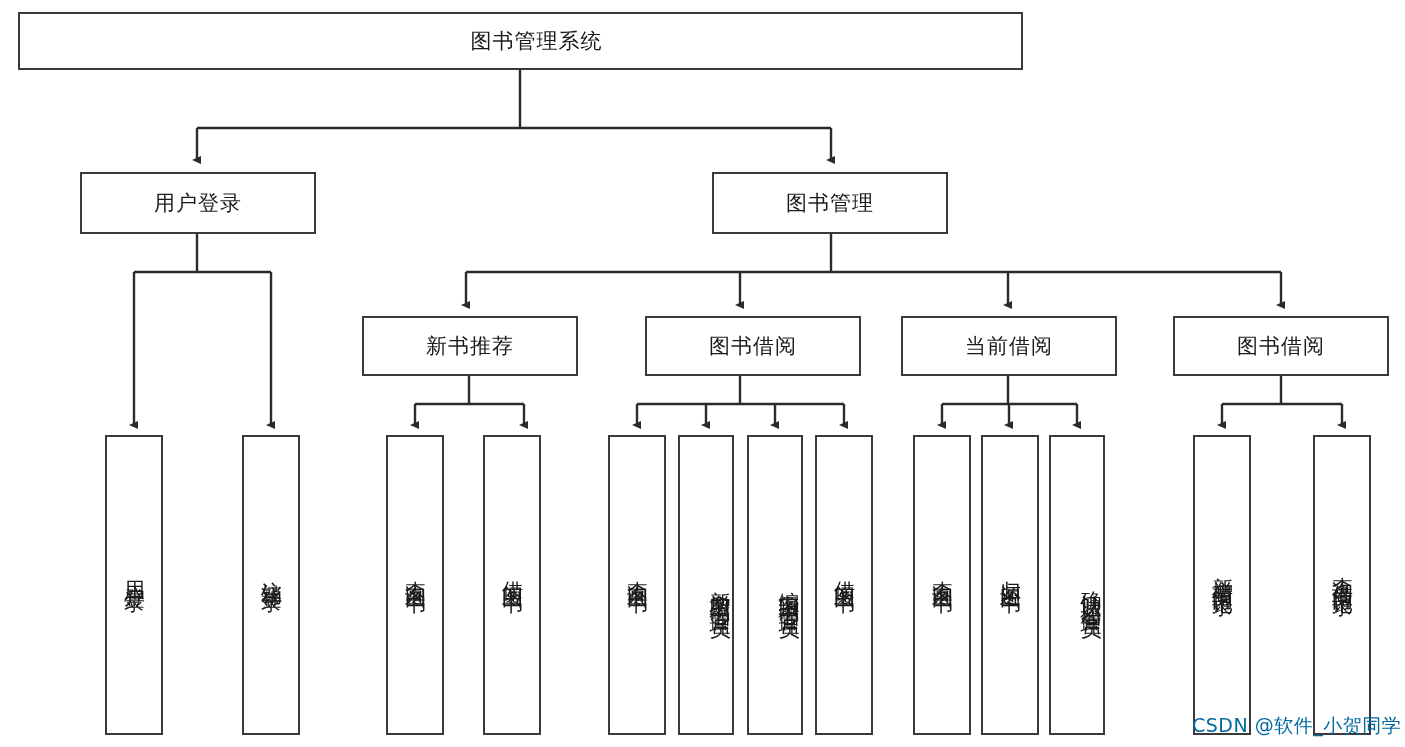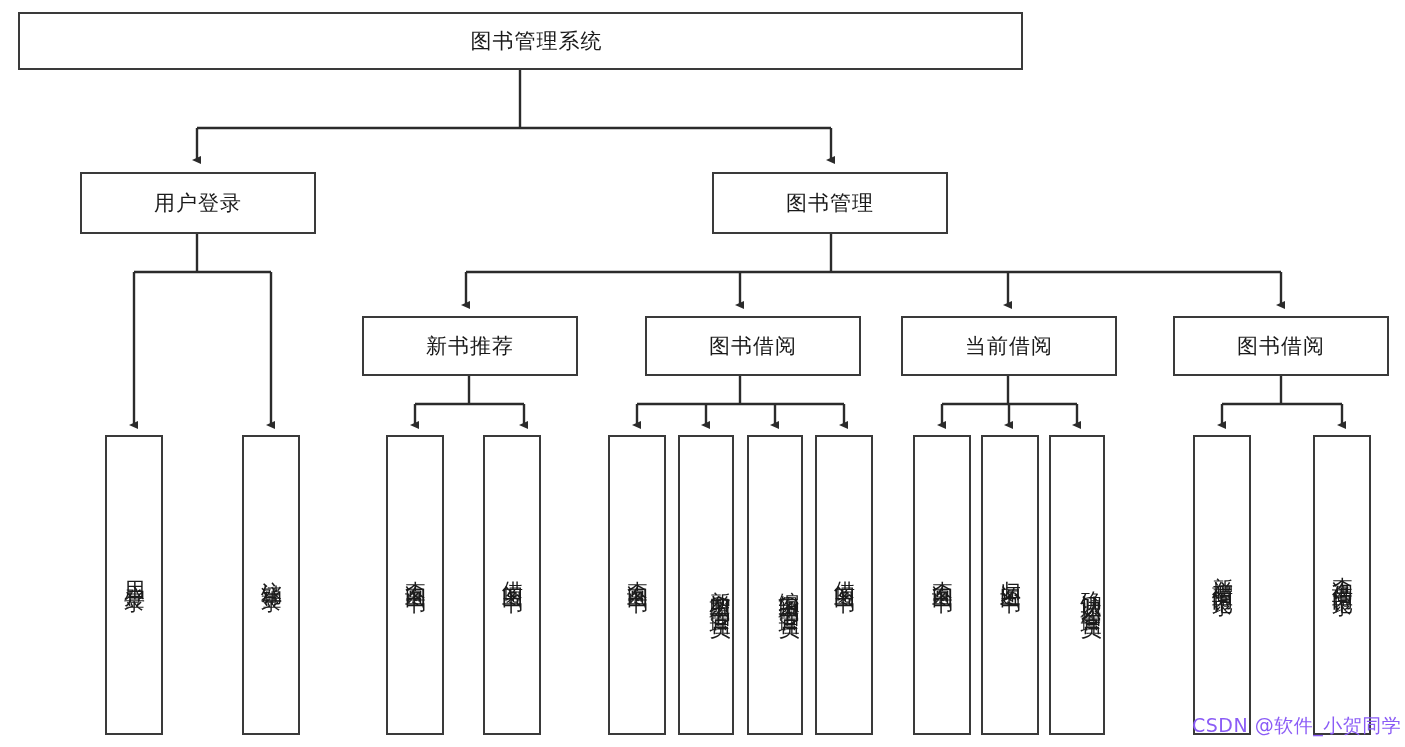--- a/index.html
+++ b/index.html
@@ -54,21 +54,21 @@
     padding-top: 0;
     padding-bottom: 26px;
   }
   .node.v .vtext {
     display: block;
     line-height: 1.18;
   }
   .watermark {
     position: absolute;
     font-size: 19px;
-    color: #8b5cf6;
+    color: #0369a1;
     white-space: nowrap;
     letter-spacing: 0.5px;
   }
 </style>
 </head>
 <body>
 
 <div id="canvas">
 
   <svg class="wires" viewBox="0 0 1405 747" xmlns="http://www.w3.org/2000/svg">

